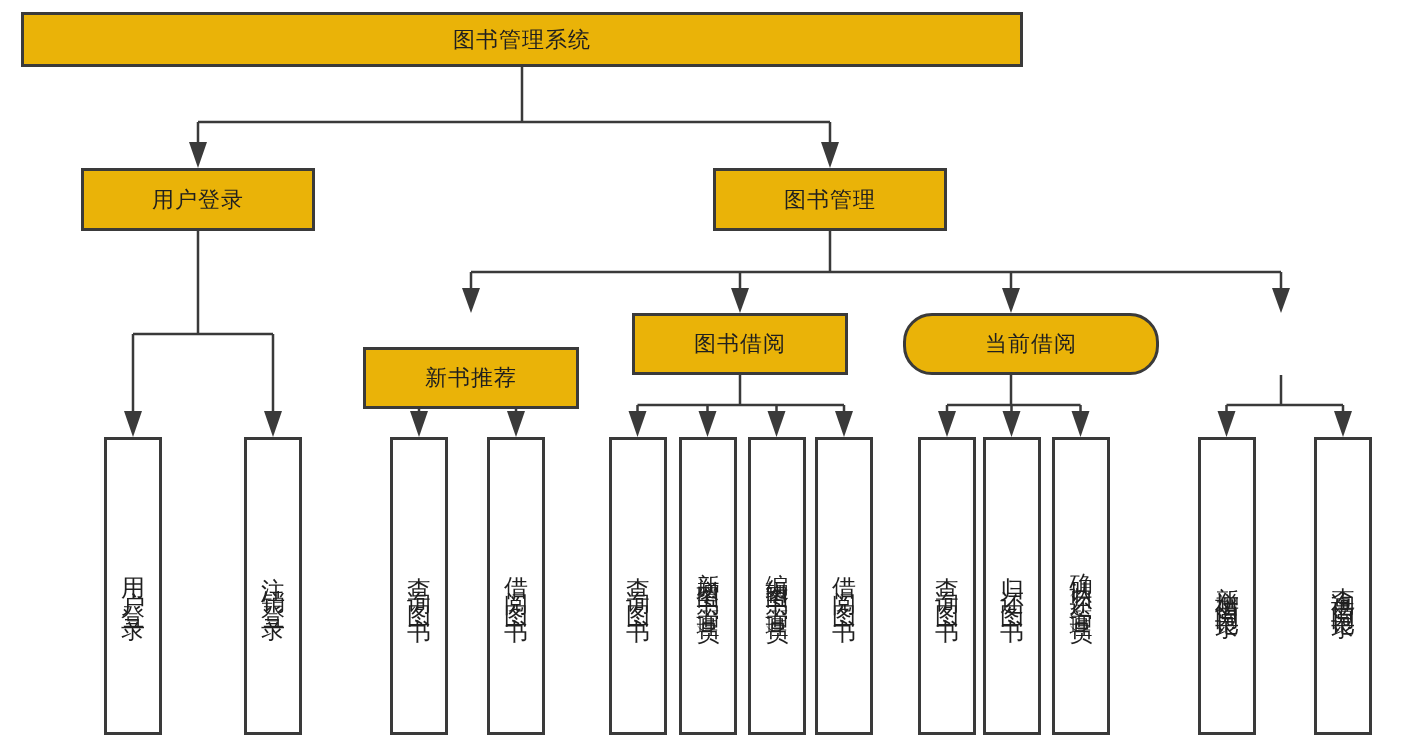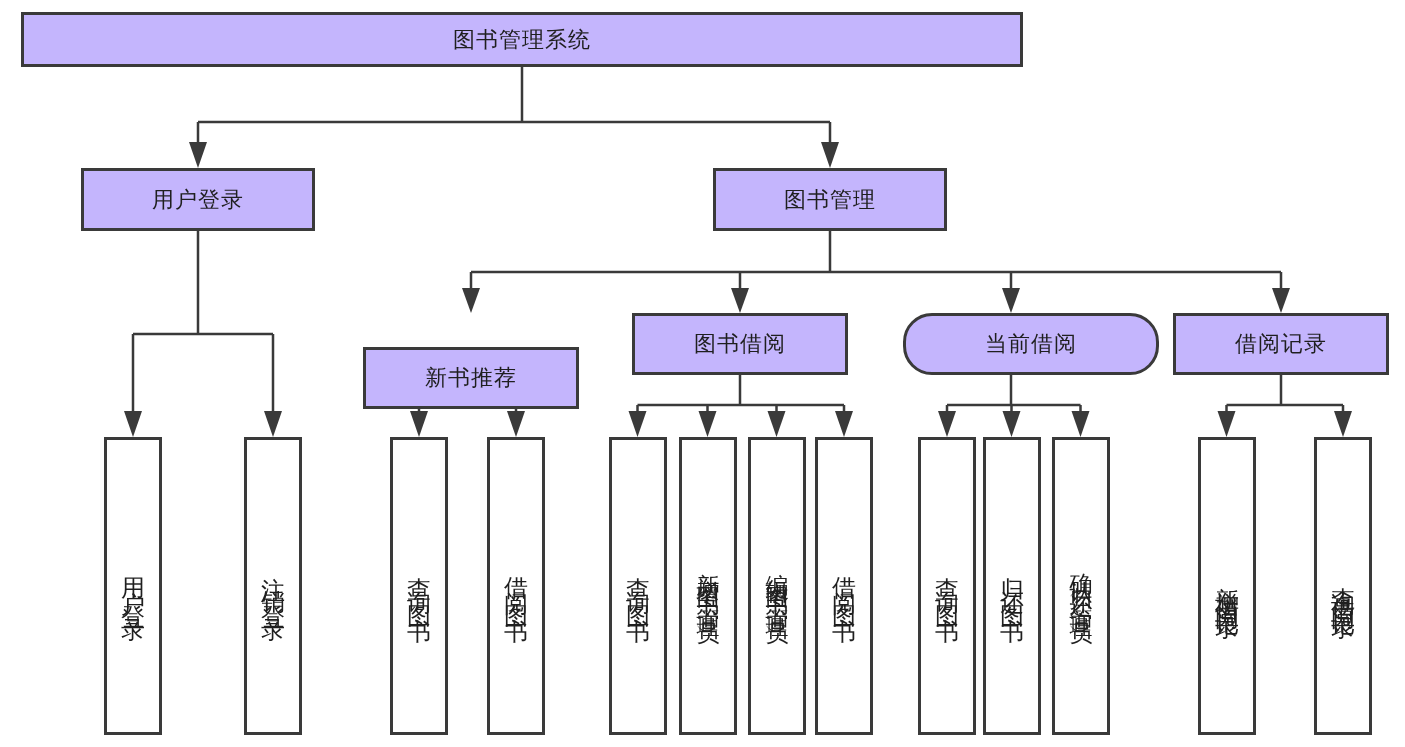--- a/index.html
+++ b/index.html
@@ -15,21 +15,21 @@
     background: #ffffff;
   }
   #wires {
     position: absolute; left: 0; top: 0;
     width: 1405px; height: 747px;
     pointer-events: none;
   }
   .box {
     position: absolute;
     box-sizing: border-box;
-    background: #c4b5fd;
+    background: #eab308;
     border: 3px solid #3a3a3a;
     display: flex;
     align-items: center;
     justify-content: center;
     color: #1f1f1f;
     font-size: 22px;
     letter-spacing: 1px;
     z-index: 2;
   }
   .leaf {
@@ -123,23 +123,20 @@
 
   <div class="box" style="left:363px; top:313px; width:216px; height:62px;margin-top:34px;">
     <span>新书推荐</span>
   </div>
   <div class="box" style="left:632px; top:313px; width:216px; height:62px;">
     <span>图书借阅</span>
   </div>
   <div class="box" style="left:903px; top:313px; width:256px; height:62px;border-radius:29px;">
     <span>当前借阅</span>
   </div>
-  <div class="box" style="left:1173px; top:313px; width:216px; height:62px;">
-    <span>借阅记录</span>
-  </div>
 
   <div class="leaf" style="left:104px;">
     <span class="vt4">用户登录</span>
   </div>
   <div class="leaf" style="left:244px;">
     <span class="vt4">注销登录</span>
   </div>
 
   <div class="leaf" style="left:390px;">
     <span class="vt4">查询图书</span>

